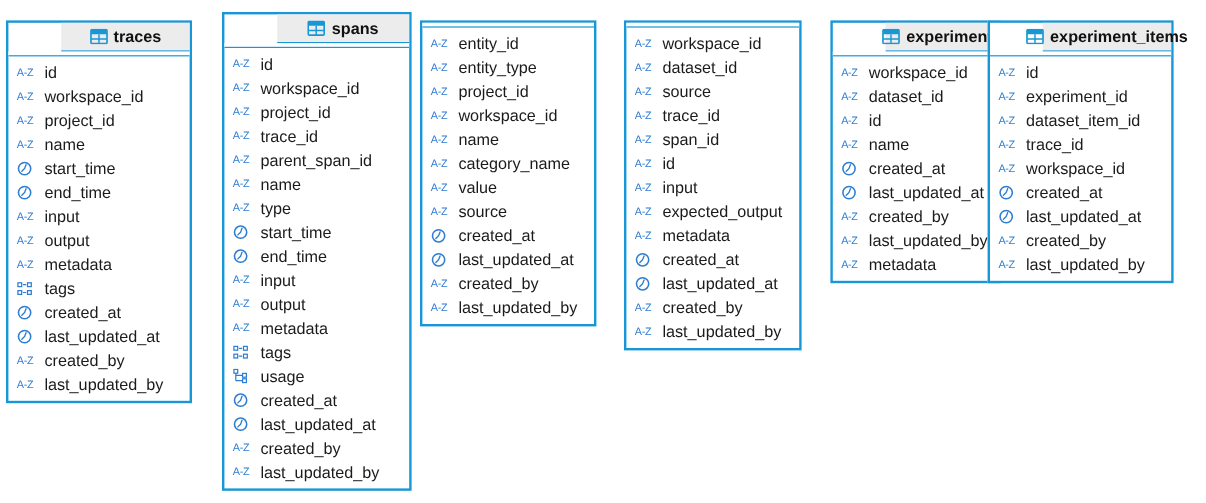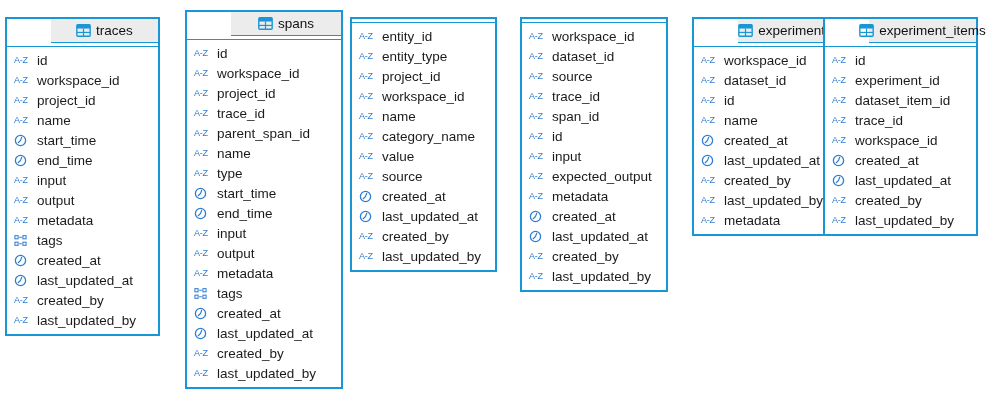--- a/index.html
+++ b/index.html
@@ -23,21 +23,21 @@
   }
   .tbl-header {
     display: flex;
     align-items: center;
     justify-content: center;
     gap: 5px;
     height: 23px;
     background: var(--header-bg);
     border-bottom: 1px solid var(--border-blue);
     font-size: 13.5px;
-    font-weight: 400;
+    font-weight: 700;
     color: #111111;
     white-space: nowrap;
     margin-left: 44px;
   }
   .tbl-sep {
     height: 3px;
     border-bottom: 1px solid var(--border-blue);
     background: #ffffff;
   }
   .tbl-body {
@@ -256,20 +256,31 @@
               <rect x="9.6" y="1.8" width="3.4" height="3.4"></rect>
               <rect x="1" y="8.8" width="3.4" height="3.4"></rect>
               <rect x="9.6" y="8.8" width="3.4" height="3.4"></rect>
               <path d="M5.6 3.5 H8.4 M5.6 10.5 H8.4"></path>
             </svg>
           </span>
           <span>tags</span>
         </div>
         <div class="field">
           <span class="ticon">
+            <svg width="13" height="13" viewBox="0 0 14 14" fill="none" stroke="currentColor" stroke-width="1.1">
+              <rect x="1" y="0.9" width="3.4" height="3.4"></rect>
+              <path d="M2.7 4.3 V11 M2.7 6.2 H8.8 M2.7 11 H8.8"></path>
+              <rect x="8.8" y="4.5" width="3.4" height="3.4"></rect>
+              <rect x="8.8" y="9.3" width="3.4" height="3.4"></rect>
+            </svg>
+          </span>
+          <span>usage</span>
+        </div>
+        <div class="field">
+          <span class="ticon">
             <svg width="13" height="13" viewBox="0 0 14 14" fill="none">
               <circle cx="7" cy="7" r="5.5" stroke="currentColor" stroke-width="1.4"></circle>
               <path d="M7 7 L8.3 3.5 M7 7 L4.5 9.4" stroke="currentColor" stroke-width="1.2" stroke-linecap="round"></path>
             </svg>
           </span>
           <span>created_at</span>
         </div>
         <div class="field">
           <span class="ticon">
             <svg width="13" height="13" viewBox="0 0 14 14" fill="none">

